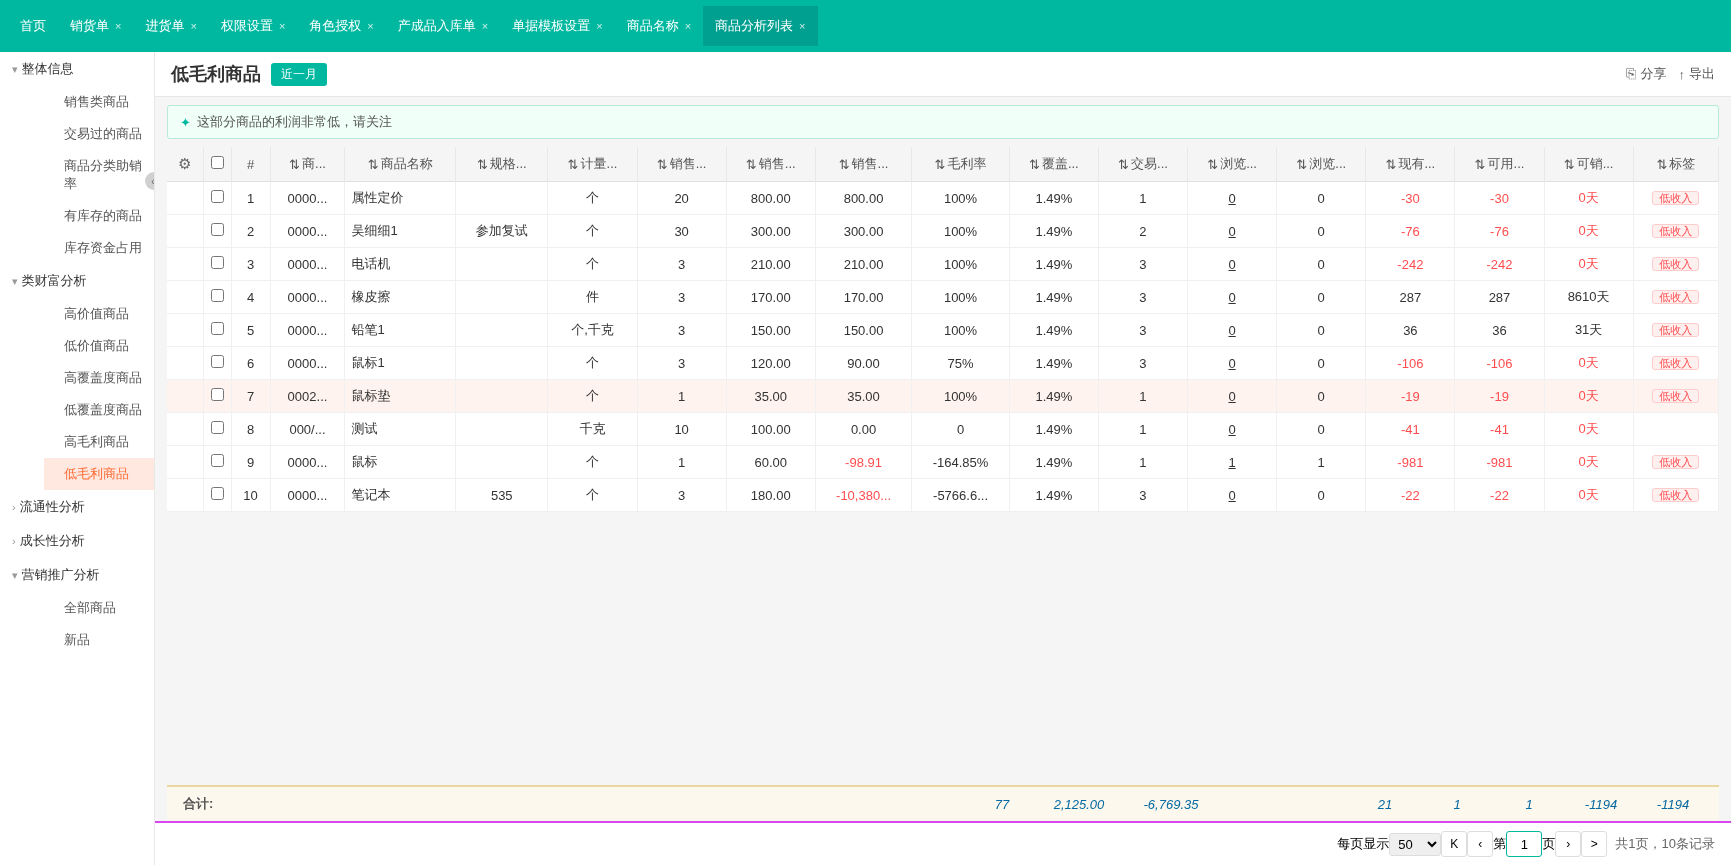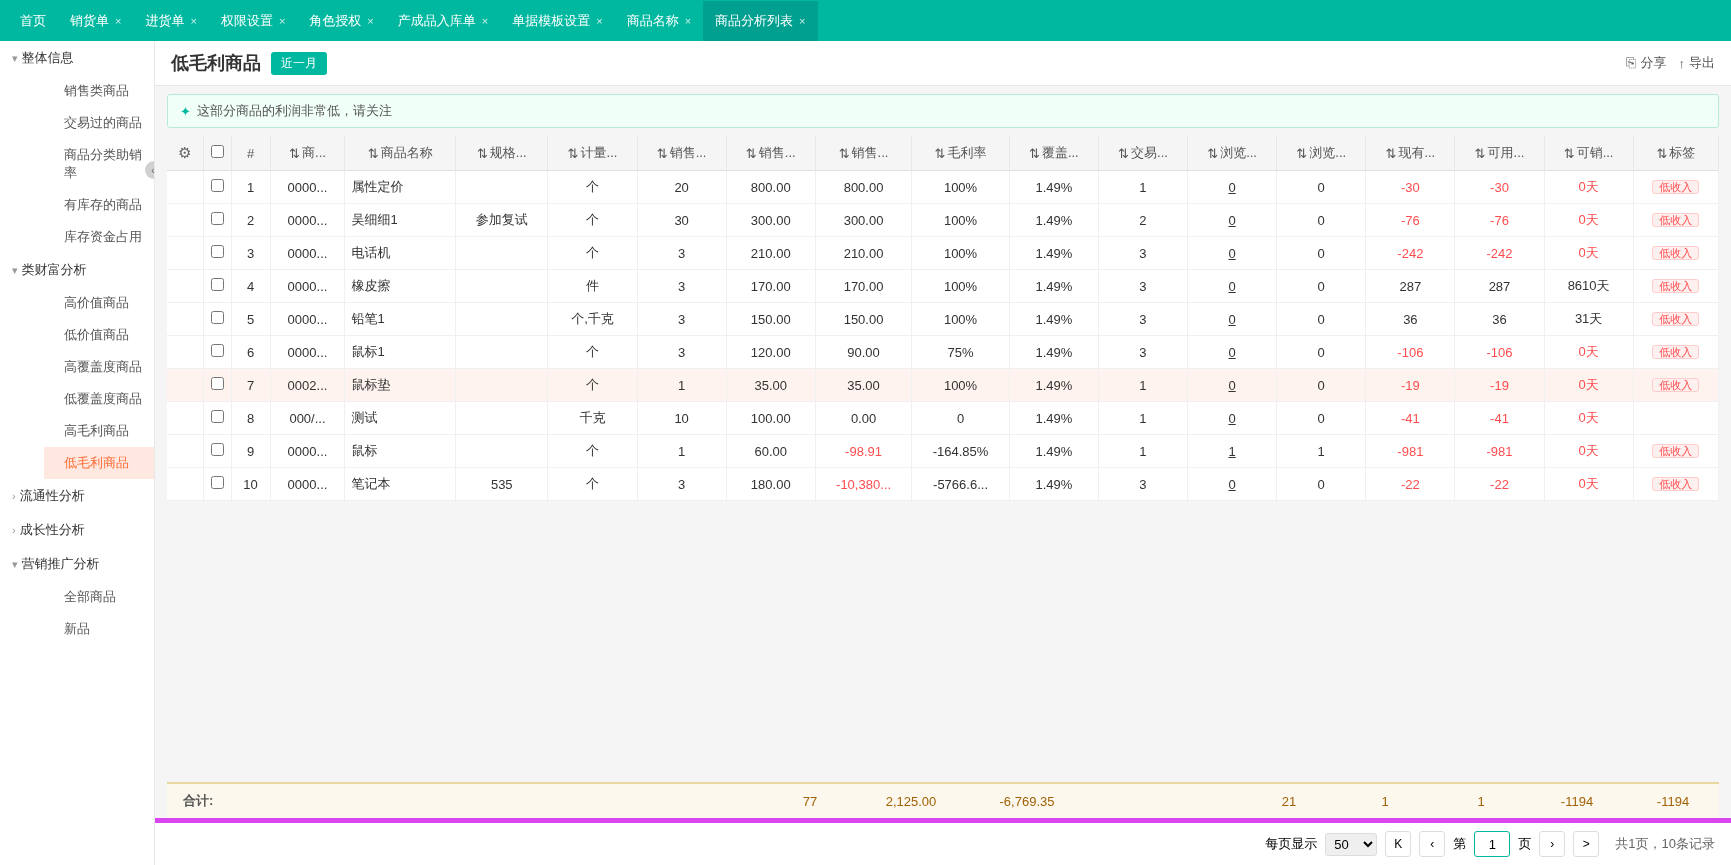--- a/index.html
+++ b/index.html
@@ -3,21 +3,21 @@
   <meta charset="utf-8">
   <style>
     * { box-sizing: border-box; margin: 0; padding: 0; font-family: 'Microsoft YaHei', Arial, sans-serif; font-size: 13px; }
     body { background: #f5f5f5; overflow: hidden; height: 865px; display: flex; flex-direction: column; }
 
     
     .top-nav {
       background: #00b8a0;
       display: flex;
       align-items: center;
-      height: 41px;
+      height: 52px;
       padding: 16px 8px;
       flex-shrink: 0;
     }
     .nav-item {
       color: #fff;
       padding: 0 12px;
       height: 40px;
       display: flex;
       align-items: center;
       cursor: pointer;
@@ -192,37 +192,36 @@
     .underline-link { text-decoration: underline; color: #333; cursor: pointer; }
     .checkbox-col { width: 28px; }
 
     
     .table-footer {
       background: #fdf8ee;
       border-top: 2px solid #e8d8a0;
       padding: 8px 16px;
       display: flex;
       align-items: center;
-      gap: 36px;
+      gap: 12px;
       flex-shrink: 0;
       margin: 0 12px;
       font-size: 13px;
     }
     .footer-label { color: #555; font-weight: bold; }
-    .footer-val { color: #a16207; }
+    .footer-val { color: #0369a1; font-style: italic; }
 
     
     .pagination-bar {
       background: #fff;
-      border-top: 5px solid #d946ef;
+      border-top: 2px solid #d946ef;
       padding: 8px 16px;
       display: flex;
       align-items: center;
       justify-content: flex-end;
-      gap: 8px;
       flex-shrink: 0;
       font-size: 13px;
     }
     .pagination-bar select {
       border: 1px solid #ddd;
       padding: 2px 4px;
       border-radius: 3px;
     }
     .pag-btn {
       width: 26px;

